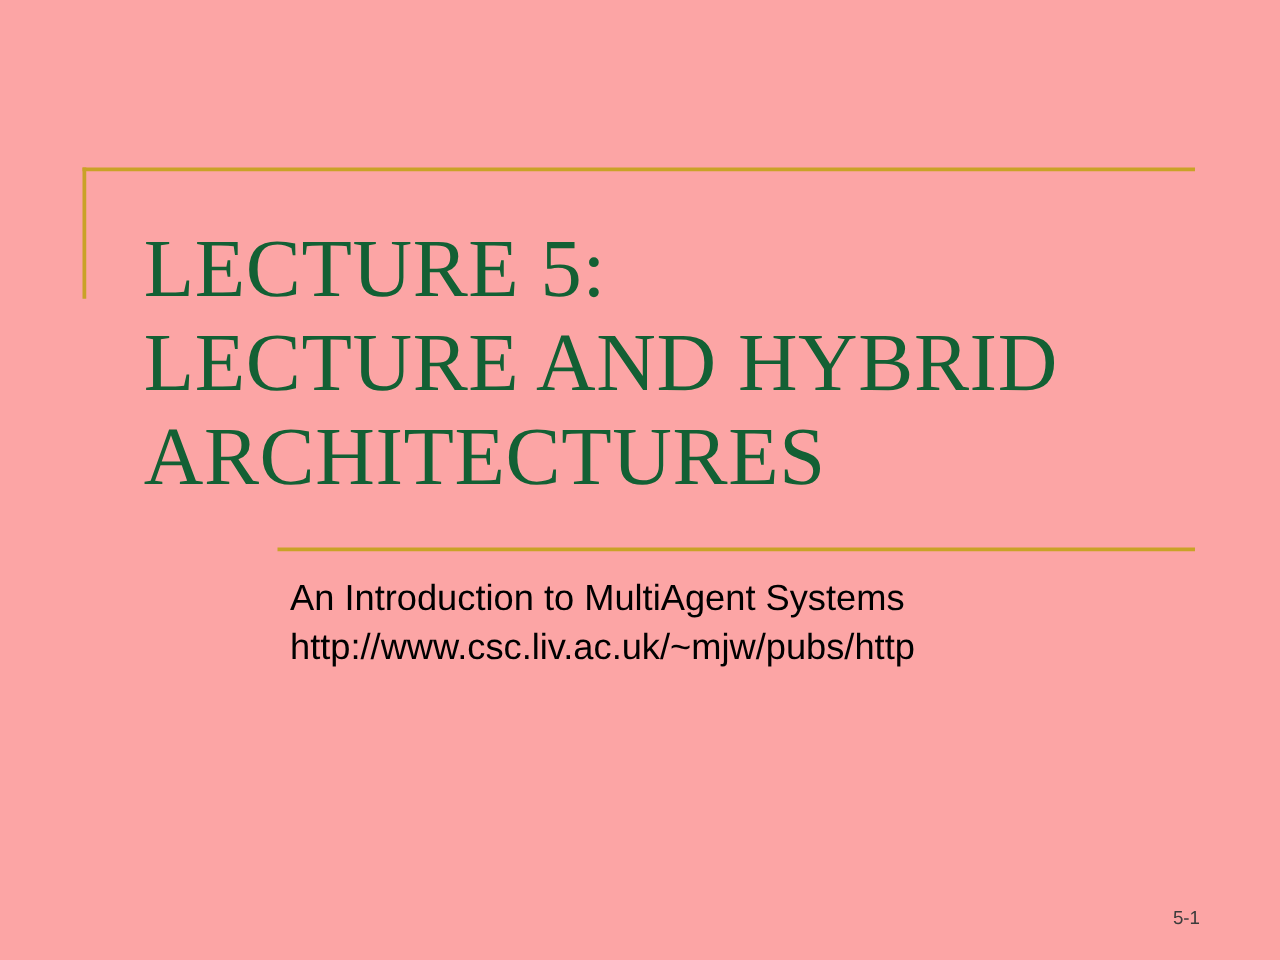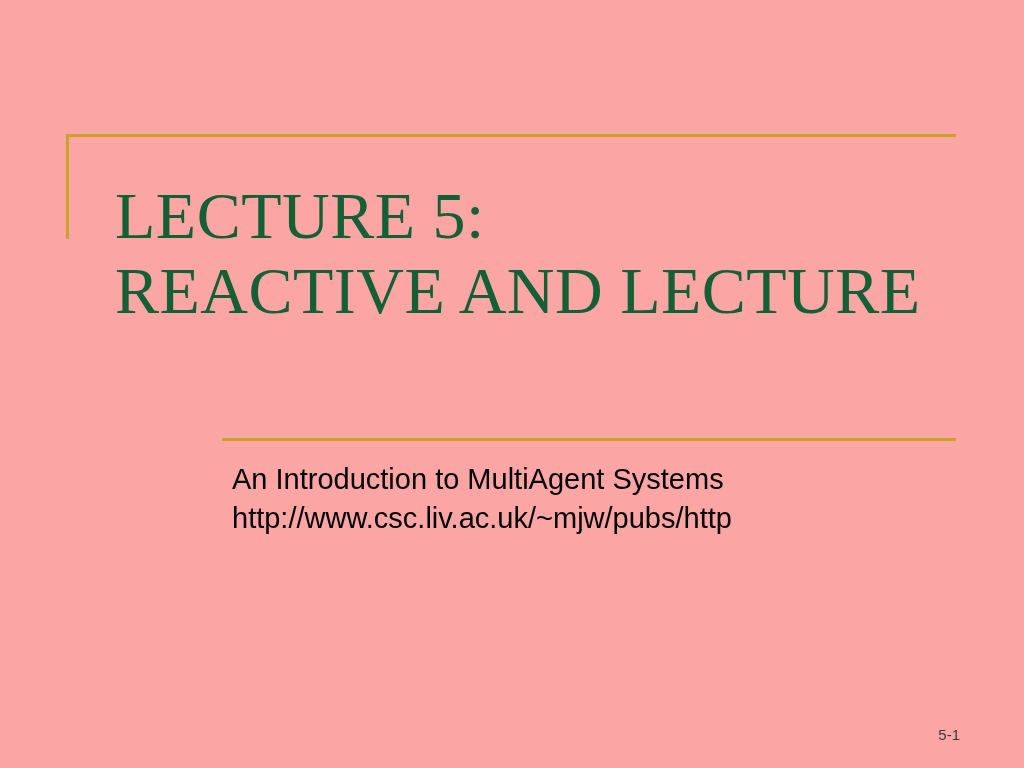--- a/index.html
+++ b/index.html
@@ -92,21 +92,22 @@
 </head>
 <body>
 
 <div id="slide">
 
   <div class="rule-top"></div>
   <div class="rule-left"></div>
 
   <div class="title-block">
     <div class="title-line">LECTURE 5:</div>
-    <div class="title-line">REACTIVE AND LECTURE</div>
+    <div class="title-line">LECTURE AND HYBRID</div>
+    <div class="title-line">ARCHITECTURES</div>
   </div>
 
   <div class="rule-mid"></div>
 
   <div class="subtitle-block">
     <div class="subtitle-line">An Introduction to MultiAgent Systems</div>
     <div class="subtitle-line">http://www.csc.liv.ac.uk/~mjw/pubs/http</div>
   </div>
 
   <div class="page-number">5-1</div>

